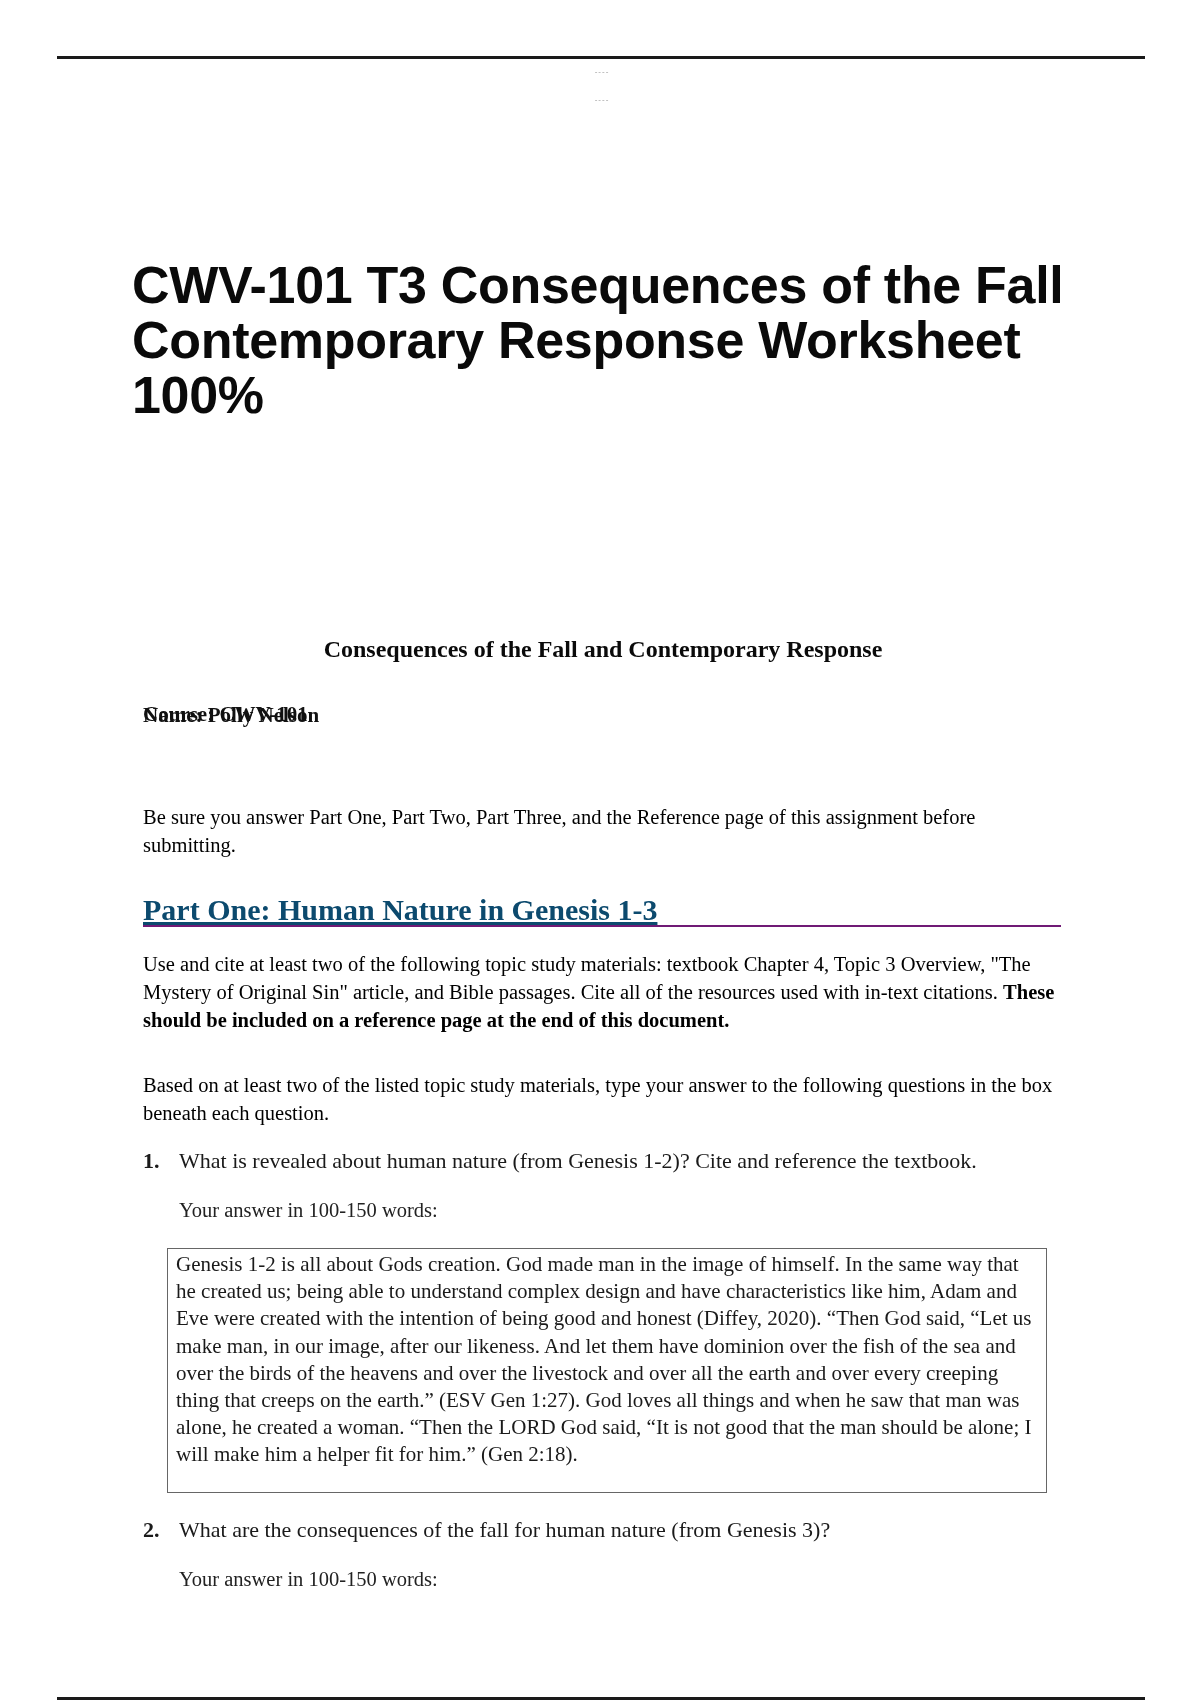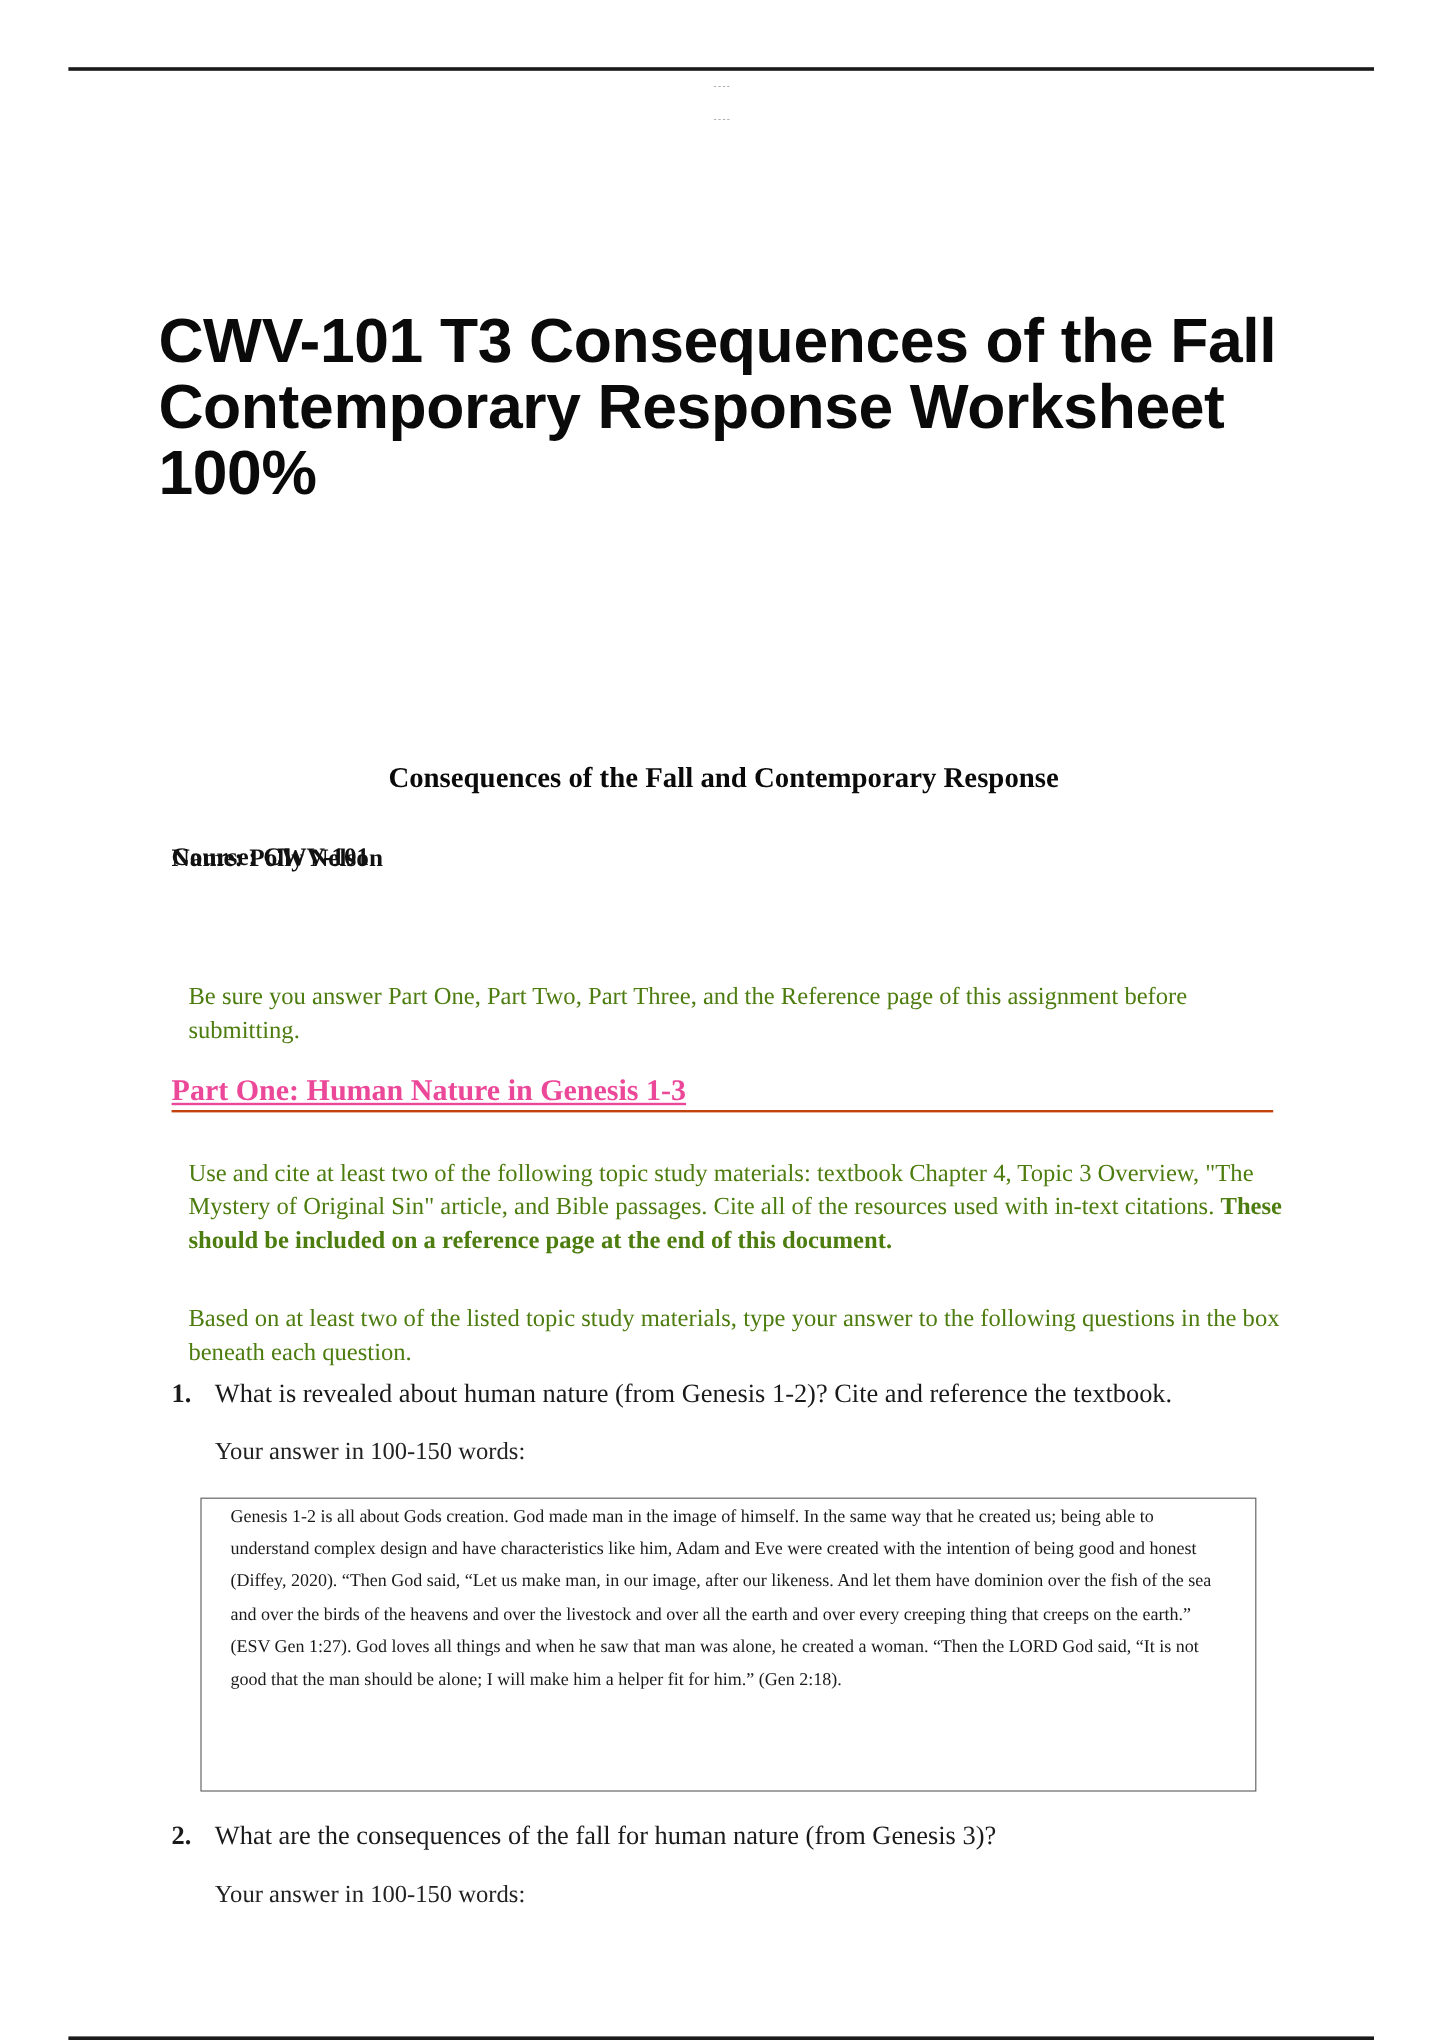--- a/index.html
+++ b/index.html
@@ -7,34 +7,34 @@
     .rule-top { position: absolute; left: 57px; top: 56px; width: 1088px; height: 3px; background: #1a1a1a; }
     .rule-bottom { position: absolute; left: 57px; top: 1697px; width: 1088px; height: 3px; background: #1a1a1a; }
     .dots { position: absolute; left: 590px; width: 24px; text-align: center; font-family: "Liberation Sans", sans-serif; font-size: 8px; color: #999; letter-spacing: 1px; }
     .dots1 { top: 67px; }
     .dots2 { top: 95px; }
     .cover-title { position: absolute; left: 132px; top: 258px; width: 960px; font-family: "Liberation Sans", sans-serif; font-weight: bold; font-size: 52px; line-height: 55px; color: #0a0a0a; margin: 0; letter-spacing: -0.3px; }
     .doc-title { position: absolute; left: 143px; top: 636px; width: 920px; text-align: center; font-family: "Liberation Serif", serif; font-weight: bold; font-size: 24px; color: #0a0a0a; margin: 0; }
     .meta { position: absolute; left: 143px; font-family: "Liberation Serif", serif; font-weight: bold; font-size: 21px; color: #111; }
     .meta-name { top: 703px; }
     .meta-course { top: 702px; font-family: Liberation Serif, serif; }
-    .para { position: absolute; left: 143px; width: 920px; font-family: "Liberation Serif", serif; font-size: 20.5px; line-height: 28px; color: #4d7c0f; margin: 14px; }
+    .para { position: absolute; left: 143px; width: 920px; font-family: "Liberation Serif", serif; font-size: 20.5px; line-height: 28px; color: #000000; margin: 0; }
     .intro { top: 803px; }
-    .part-heading { position: absolute; left: 143px; top: 895px; width: 918px; border-bottom: 2px solid #c2410c; font-family: "Liberation Serif", serif; font-weight: bold; font-size: 25px; line-height: 30px; color: #ec4899; }
+    .part-heading { position: absolute; left: 143px; top: 895px; width: 918px; border-bottom: 2px solid #701a75; font-family: "Liberation Serif", serif; font-weight: bold; font-size: 30px; line-height: 30px; color: #0c4a6e; }
     .part-heading span { text-decoration: underline; }
     .p-materials { top: 950px; }
     .p-based { top: 1071px; }
     .question { position: absolute; left: 143px; width: 940px; font-family: "Liberation Serif", serif; font-size: 22px; line-height: 28px; color: #1a1a1a; }
     .question .num { font-weight: bold; display: inline-block; width: 36px; }
     .q1 { top: 1147px; }
     .q2 { top: 1516px; }
     .hint { position: absolute; left: 179px; font-family: "Liberation Serif", serif; font-size: 20.5px; color: #222; }
     .hint1 { top: 1199px; }
     .hint2 { top: 1568px; }
-    .answer-box { position: absolute; left: 167px; top: 1248px; width: 880px; height: 245px; border: 1.5px solid #666; box-sizing: border-box; padding: 2px 24px; font-family: "Liberation Serif", serif; font-size: 15px; line-height: 27.2px; color: #1a1a1a; }
+    .answer-box { position: absolute; left: 167px; top: 1248px; width: 880px; height: 245px; border: 1.5px solid #666; box-sizing: border-box; padding: 2px 8px; font-family: "Liberation Serif", serif; font-size: 21px; line-height: 27.2px; color: #1a1a1a; }
   </style>
 </head>
 <body>
 
 <div class="rule-top"></div>
 <div class="dots dots1">----</div>
 <div class="dots dots2">----</div>
 
 <h1 class="cover-title">CWV-101 T3 Consequences of the Fall Contemporary Response Worksheet 100%</h1>
 

